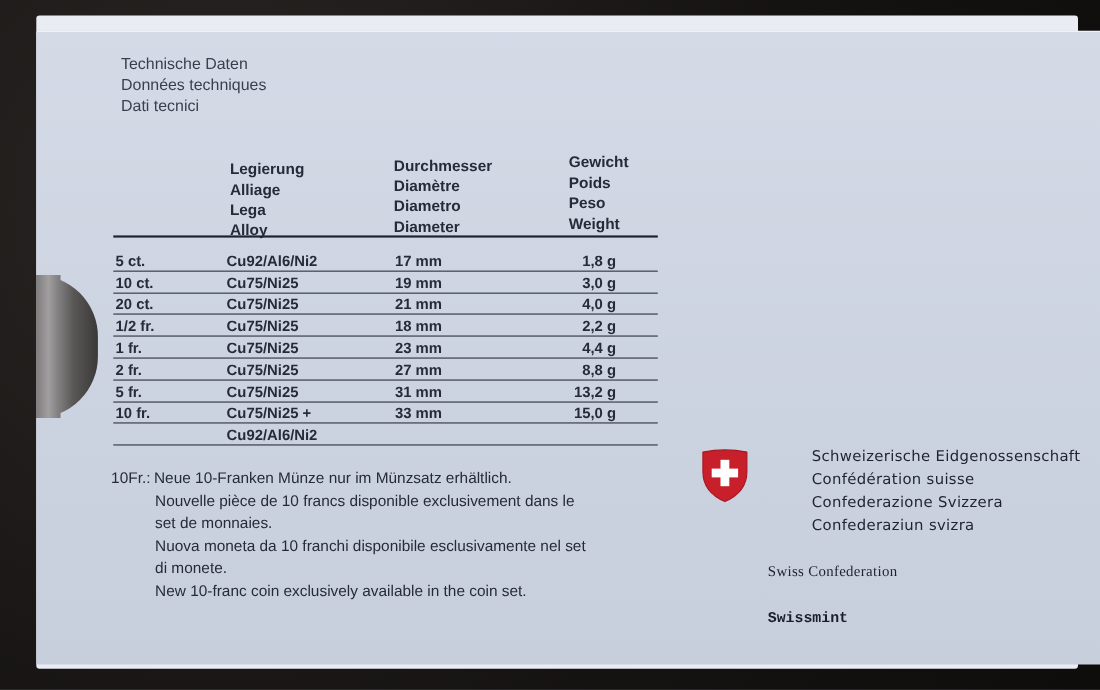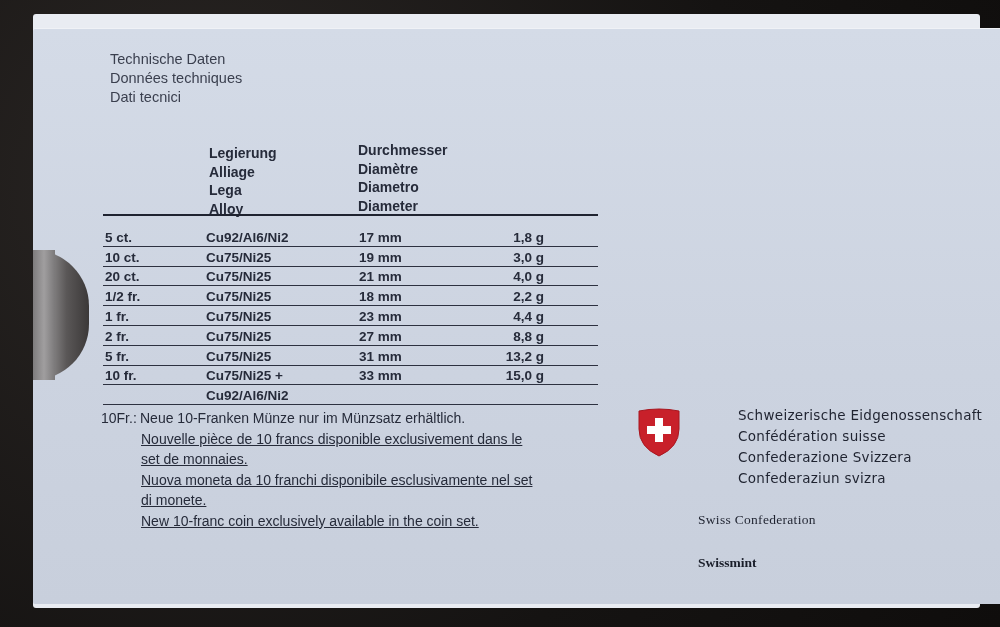--- a/index.html
+++ b/index.html
@@ -36,31 +36,31 @@
     .col-head { position: absolute; top: 113px; font-size: 14px; line-height: 18.5px; font-weight: bold; color: #262b3a; }
     .col-head div { white-space: nowrap; }
     .head-rule { position: absolute; left: 70px; top: 186px; width: 495px; height: 2px; background: #1f2330; }
 
     .table { position: absolute; left: 70px; top: 199px; width: 495px; font-weight: bold; }
     .trow { position: relative; height: 18.8px; border-bottom: 1.3px solid #2d3140; font-size: 13.5px; color: #262b3a; }
     .trow span { position: absolute; bottom: 0px; white-space: nowrap; line-height: 16px; }
     .c-denom { left: 2px; }
     .c-alloy { left: 103px; }
     .c-diam { left: 256px; }
-    .c-weight { right: 54px; text-align: right; }
+    .c-weight { right: 38px; text-align: right; }
 
-    .note { position: absolute; left: 68px; top: 380px; font-size: 14px; line-height: 20.5px; color: #262b3a; }
+    .note { position: absolute; left: 68px; top: 396px; font-size: 14px; line-height: 20.5px; color: #262b3a; }
     .note .lead { display: inline-block; width: 39px; }
-    .note .indent { padding-left: 40px; text-decoration: underline; }
+    .note .indent { padding-left: 40px; }
 
     .emblem-block { position: absolute; left: 604px; top: 377px; }
     .shield { position: absolute; left: 0; top: 2px; width: 44px; height: 50px; }
     .conf { position: absolute; left: 61px; top: 0; font-family: "DejaVu Sans", sans-serif; font-size: 13.5px; line-height: 21px; color: #1f2330; letter-spacing: 0.3px; white-space: nowrap; margin-left: 40px; }
     .conf-en { position: absolute; left: 61px; top: 107px; font-family: Liberation Serif, serif; font-size: 13.5px; color: #1f2330; letter-spacing: 0.3px; white-space: nowrap; }
-    .mint { position: absolute; left: 61px; top: 150px; font-family: Liberation Serif, serif; font-size: 13.5px; font-weight: bold; color: #1a1e2a; white-space: nowrap; }
+    .mint { position: absolute; left: 61px; top: 150px; font-family: Liberation Mono, monospace; font-size: 13.5px; font-weight: bold; color: #1a1e2a; white-space: nowrap; }
   </style>
 </head>
 <body>
 
 <div class="card-back-edge"></div>
 <div class="card">
   <div class="cutout">
       <div class="cutout-inner"></div>
     </div>
 
@@ -74,20 +74,26 @@
     <div>Legierung</div>
     <div>Alliage</div>
     <div>Lega</div>
     <div>Alloy</div>
   </div>
   <div class="col-head" style="left:325px;">
     <div>Durchmesser</div>
     <div>Diamètre</div>
     <div>Diametro</div>
     <div>Diameter</div>
+  </div>
+  <div class="col-head" style="left:484px;top:110px;">
+    <div>Gewicht</div>
+    <div>Poids</div>
+    <div>Peso</div>
+    <div>Weight</div>
   </div>
   <div class="head-rule"></div>
 
   <div class="table">
     <div class="trow">
       <span class="c-denom">5 ct.</span>
       <span class="c-alloy">Cu92/Al6/Ni2</span>
       <span class="c-diam">17 mm</span>
       <span class="c-weight">1,8 g</span>
     </div>

